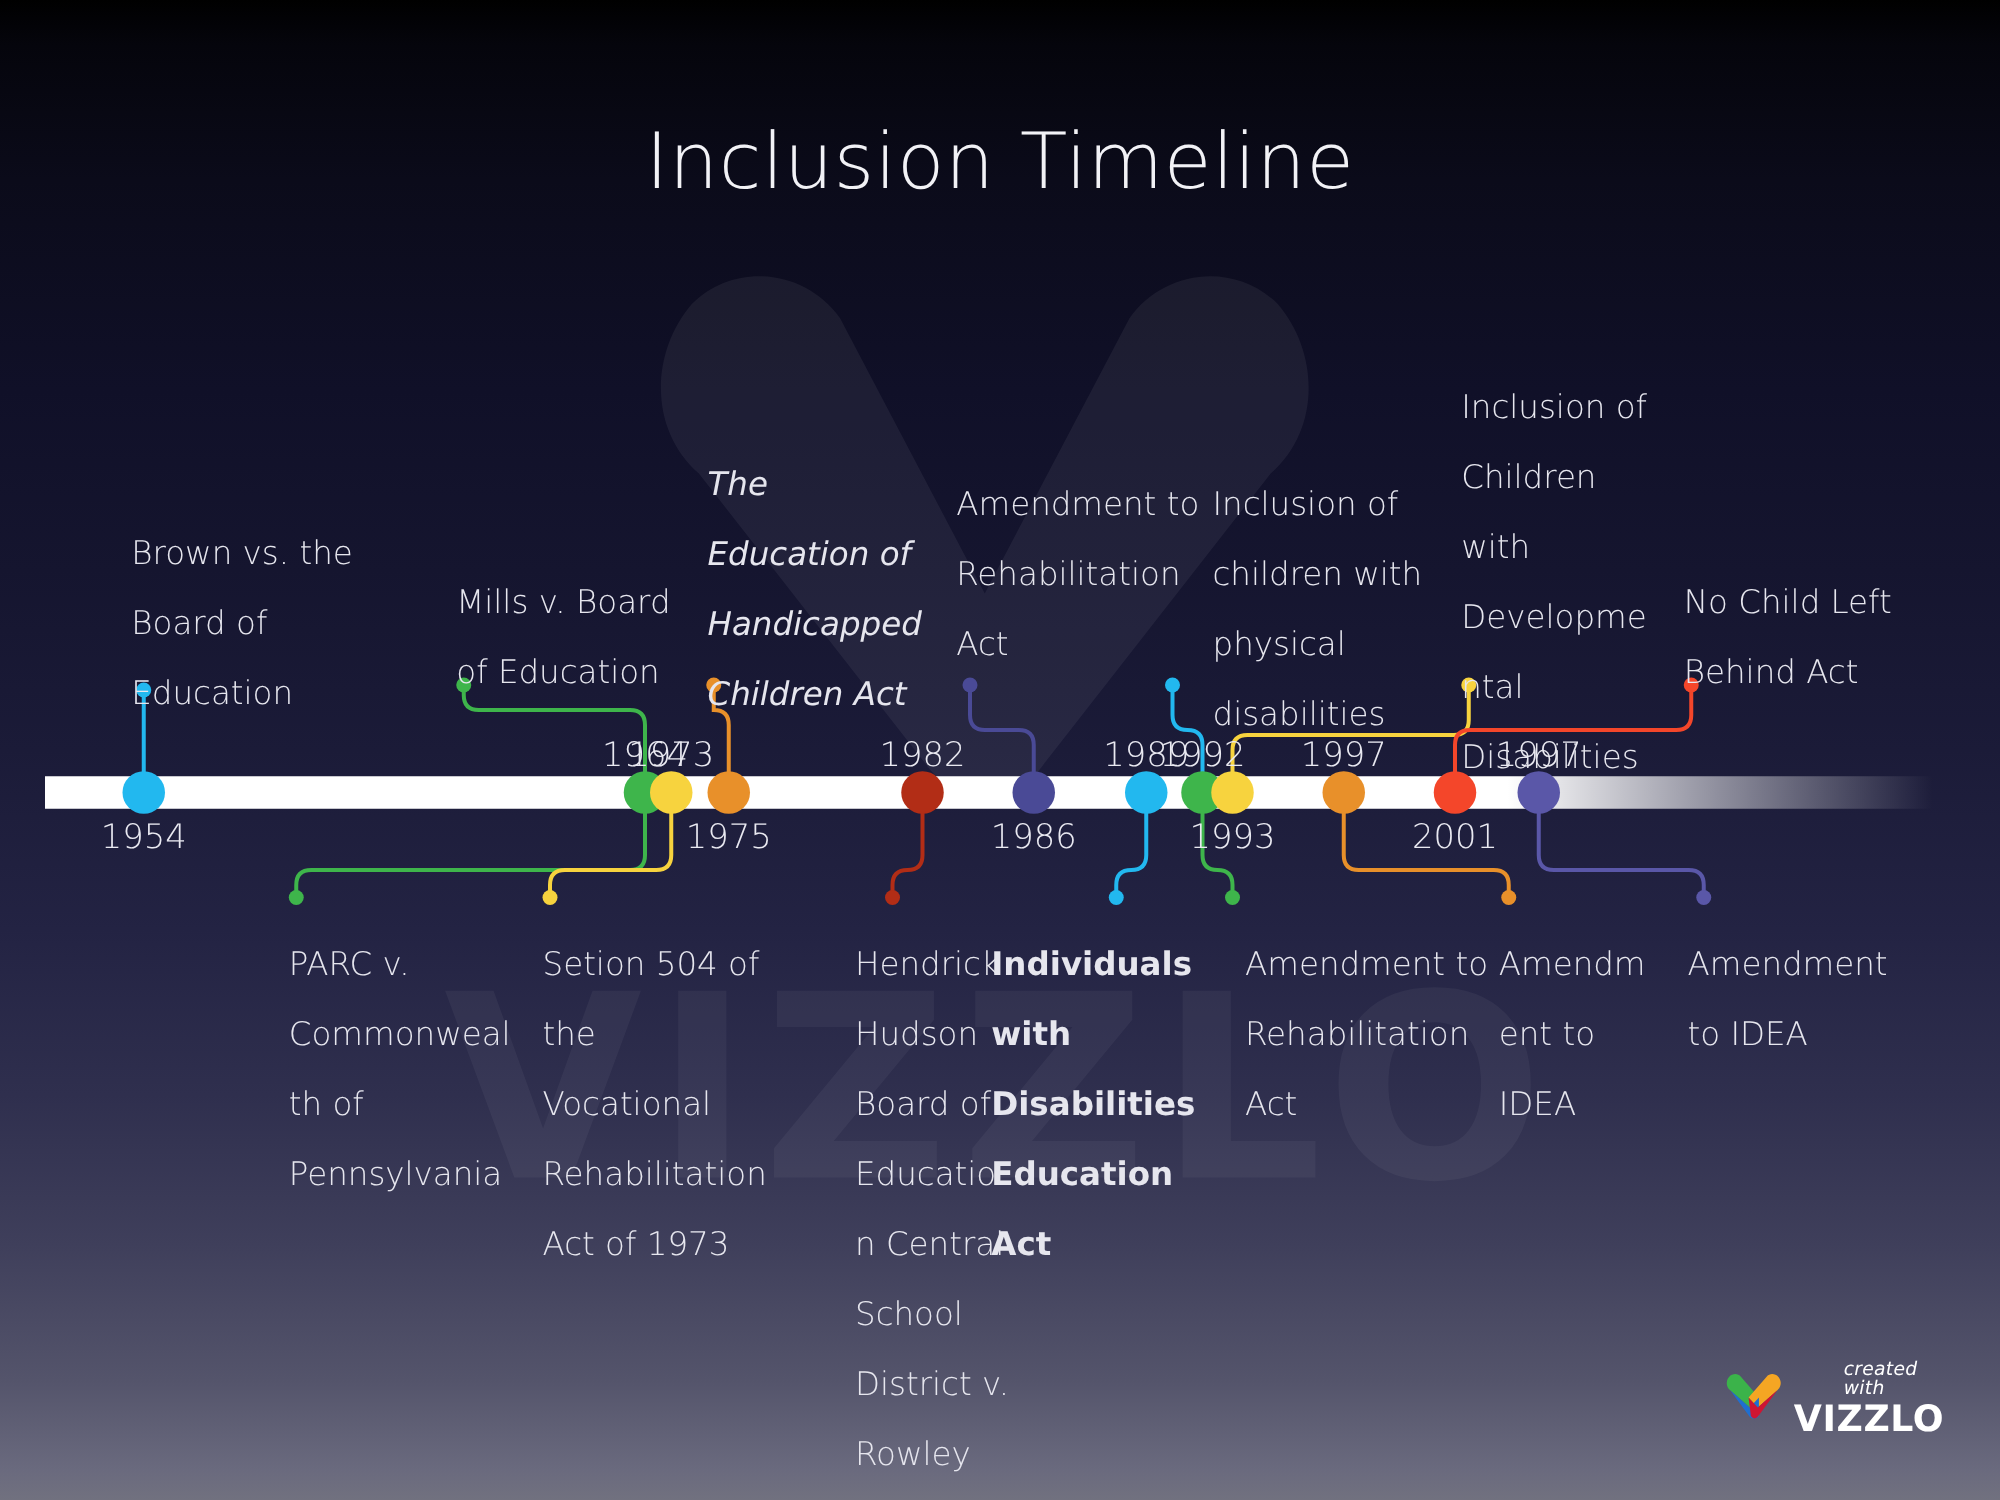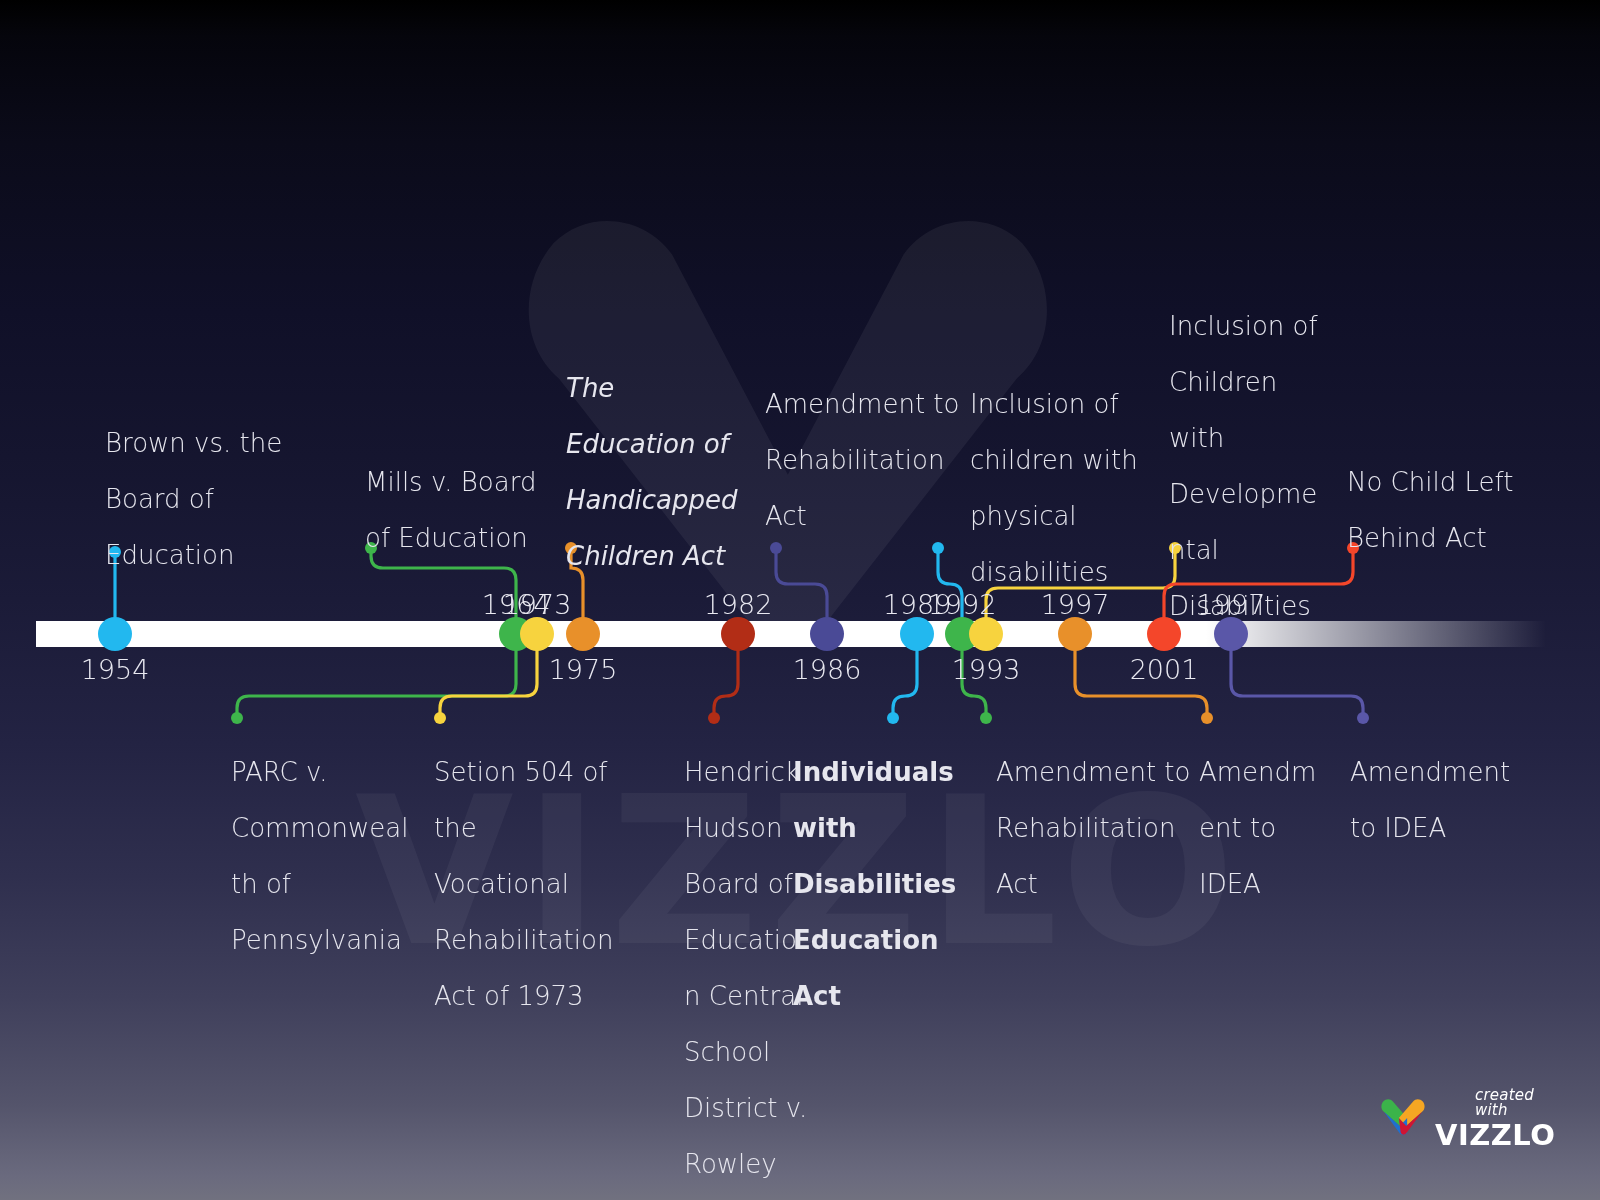--- a/index.html
+++ b/index.html
@@ -85,20 +85,21 @@
 
 <div id="stage">
 
   <div class="wm-check">
     <svg viewBox="0 0 200 170" xmlns="http://www.w3.org/2000/svg">
       <path d="M18 10 C6 24 6 46 20 58 L84 140 C92 152 110 152 118 140 L182 58 C196 46 196 24 184 10 C172 -2 152 0 142 14 L101 92 L60 14 C50 0 30 -2 18 10 Z" fill="#ffffff"></path>
     </svg>
   </div>
   <div class="wm-word">VIZZLO</div>
 
+  <div class="title">Inclusion Timeline</div>
 
   <div class="axis"></div>
 
   <svg id="links" viewBox="0 0 1600 1200" xmlns="http://www.w3.org/2000/svg">
       <path d="M115,634 L115,552" fill="none" stroke="#22b8ef" stroke-width="3.2" stroke-linecap="round"></path>
       <circle cx="115" cy="552" r="6" fill="#22b8ef"></circle>
       <path d="M516,634 L516,580 Q516,568 504,568 L383,568 Q371,568 371,556 L371,548" fill="none" stroke="#3eb54b" stroke-width="3.2" stroke-linecap="round"></path>
       <circle cx="371" cy="548" r="6" fill="#3eb54b"></circle>
       <path d="M583,634 L583,580 Q583,568 571,568 Q571,568 571,556 L571,548" fill="none" stroke="#e8902a" stroke-width="3.2" stroke-linecap="round"></path>
       <circle cx="571" cy="548" r="6" fill="#e8902a"></circle>

